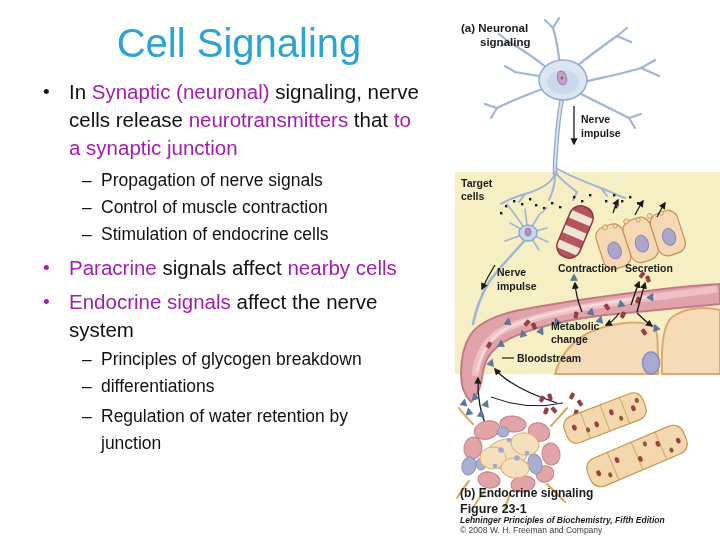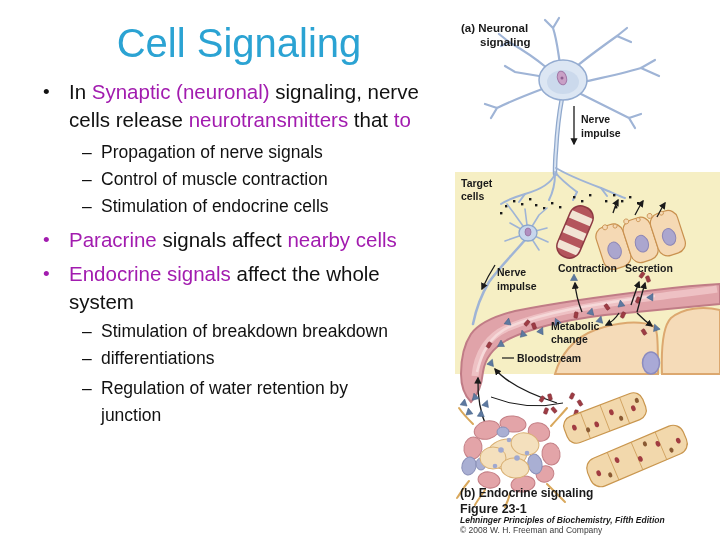--- a/index.html
+++ b/index.html
@@ -33,20 +33,21 @@
 
   <div class="title">Cell Signaling</div>
 
   <div class="content">
 
     <div class="l1" id="b1">
       <span class="marker">•</span>
       <div class="txt">
         <span class="ln"><span>In </span><span class="blu">Synaptic (neuronal)</span><span> signaling, nerve</span></span>
         <span class="ln"><span>cells release </span><span class="blu">neurotransmitters</span><span> that </span><span class="blu">to</span></span>
+        <span class="ln blu">a synaptic junction</span>
       </div>
     </div>
 
     <div class="l2" id="s1">
       <span class="marker">–</span>
       <div class="txt">
           <span class="ln">Propagation of nerve signals</span>
         </div>
     </div>
     <div class="l2" id="s2">
@@ -65,29 +66,29 @@
     <div class="l1" id="b2">
       <span class="marker blu">•</span>
       <div class="txt">
         <span class="ln"><span class="blu">Paracrine</span><span> signals affect </span><span class="blu">nearby cells</span></span>
       </div>
     </div>
 
     <div class="l1" id="b3">
       <span class="marker blu">•</span>
       <div class="txt">
-        <span class="ln"><span class="blu">Endocrine signals</span><span> affect the whole</span></span>
+        <span class="ln"><span class="blu">Endocrine signals</span><span> affect the nerve</span></span>
         <span class="ln">system</span>
       </div>
     </div>
 
     <div class="l2" id="s4">
       <span class="marker">–</span>
       <div class="txt">
-          <span class="ln">Stimulation of breakdown breakdown</span>
+          <span class="ln">Principles of glycogen breakdown</span>
         </div>
     </div>
     <div class="l2" id="s5">
       <span class="marker">–</span>
       <div class="txt">
         <span class="ln">differentiations</span>
       </div>
     </div>
     <div class="l2" id="s6">
       <span class="marker">–</span>

